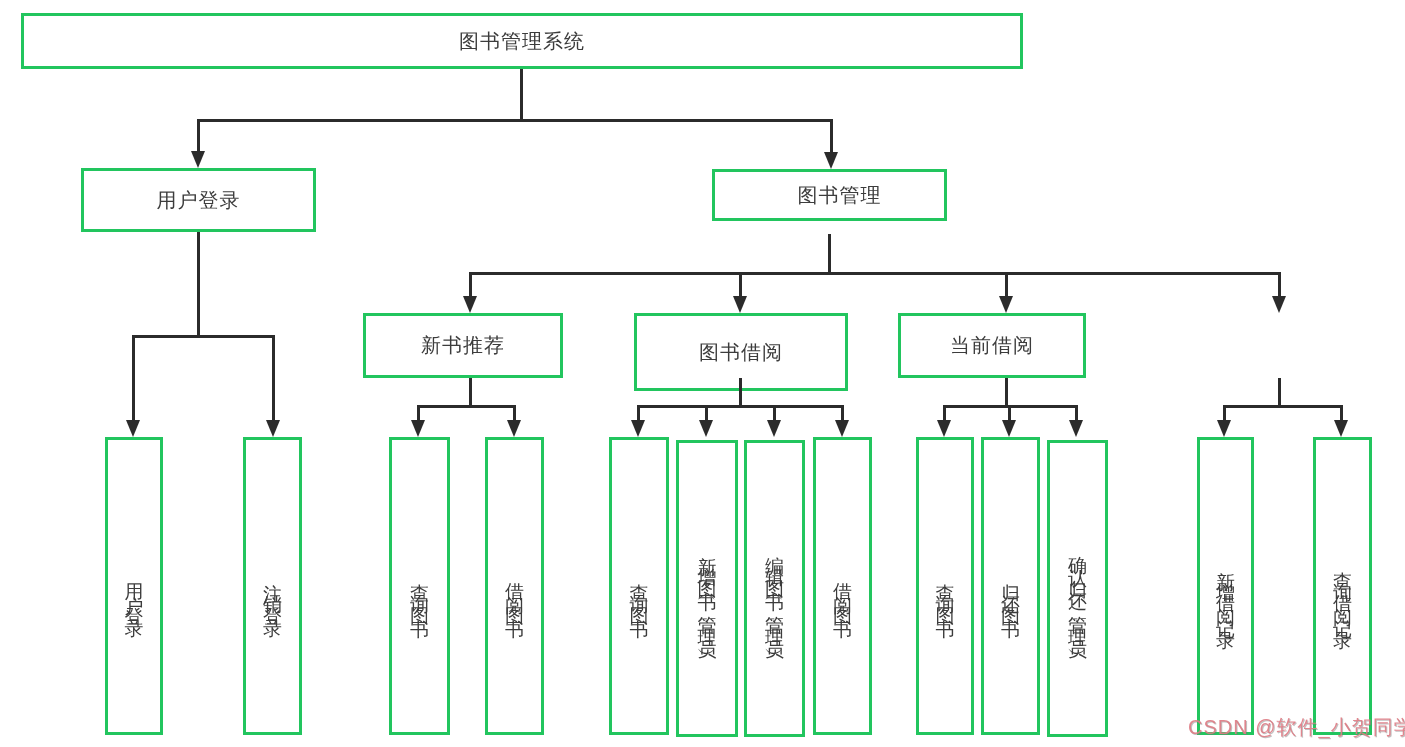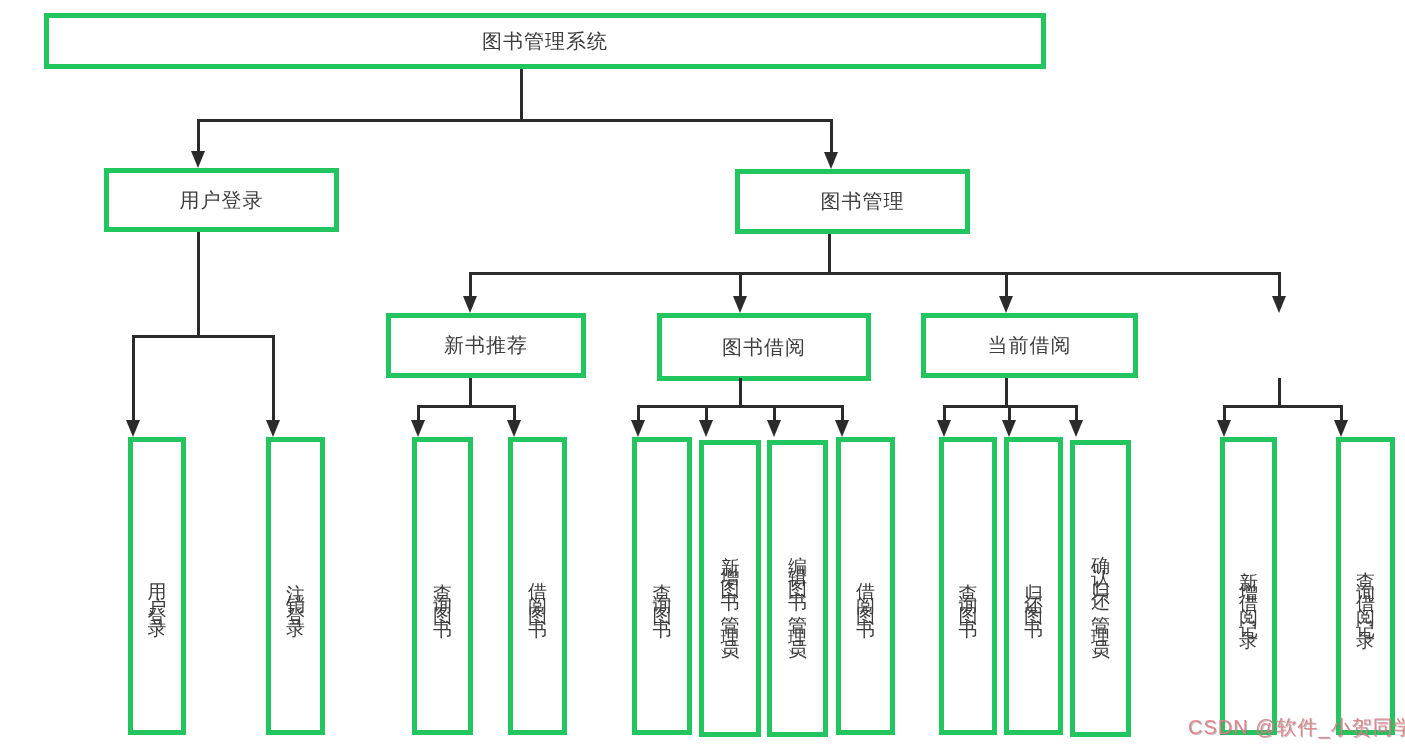--- a/index.html
+++ b/index.html
@@ -7,26 +7,25 @@
     position:relative;
     width:1405px;height:747px;
     background:#ffffff;
     font-family:"Liberation Sans", sans-serif;
     overflow:hidden;
   }
   .box{
     position:absolute;
     box-sizing:border-box;
     background:#ffffff;
-    border:5px solid #22c55e;
+    border:3px solid #22c55e;
     display:flex;
     align-items:center;
     justify-content:center;
     color:#3c3c3c;
-    margin-left:23px;
   }
   .hlabel{
     font-size:20px;
     letter-spacing:1px;
     white-space:nowrap;
   }
   .vtext{
     writing-mode:vertical-rl;
     font-size:19px;
     letter-spacing:12px;
@@ -67,21 +66,21 @@
   <div class="hline" style="left:197px;top:119px;width:636px;"></div>
 
   <div class="vline" style="left:197px;top:119px;height:33px;"></div>
   <div class="arrowhead" style="left:191px;top:151px;"></div>
   <div class="vline" style="left:830px;top:119px;height:34px;"></div>
   <div class="arrowhead" style="left:824px;top:152px;"></div>
 
   <div class="box" style="left:81px;top:168px;width:235px;height:64px;">
     <span class="hlabel">用户登录</span>
   </div>
-  <div class="box" style="left:712px;top:169px;width:235px;height:65px;padding-left:20px;">
+  <div class="box" style="left:712px;top:169px;width:235px;height:52px;padding-left:20px;">
     <span class="hlabel">图书管理</span>
   </div>
 
   <div class="vline" style="left:197px;top:232px;height:103px;"></div>
   <div class="hline" style="left:132px;top:335px;width:142px;"></div>
   <div class="vline" style="left:132px;top:335px;height:85px;"></div>
   <div class="arrowhead" style="left:126px;top:420px;"></div>
   <div class="vline" style="left:272px;top:335px;height:85px;"></div>
   <div class="arrowhead" style="left:266px;top:420px;"></div>
 
@@ -92,24 +91,24 @@
   <div class="vline" style="left:739px;top:272px;height:25px;"></div>
   <div class="arrowhead" style="left:733px;top:296px;"></div>
   <div class="vline" style="left:1005px;top:272px;height:25px;"></div>
   <div class="arrowhead" style="left:999px;top:296px;"></div>
   <div class="vline" style="left:1278px;top:272px;height:25px;"></div>
   <div class="arrowhead" style="left:1272px;top:296px;"></div>
 
   <div class="box" style="left:363px;top:313px;width:200px;height:65px;">
     <span class="hlabel">新书推荐</span>
   </div>
-  <div class="box" style="left:634px;top:313px;width:214px;height:68px;">
+  <div class="box" style="left:634px;top:313px;width:214px;height:78px;">
     <span class="hlabel">图书借阅</span>
   </div>
-  <div class="box" style="left:898px;top:313px;width:217px;height:65px;">
+  <div class="box" style="left:898px;top:313px;width:188px;height:65px;">
     <span class="hlabel">当前借阅</span>
   </div>
 
   <div class="vline" style="left:469px;top:378px;height:27px;"></div>
   <div class="hline" style="left:417px;top:405px;width:99px;"></div>
   <div class="vline" style="left:417px;top:405px;height:15px;"></div>
   <div class="arrowhead" style="left:411px;top:420px;"></div>
   <div class="vline" style="left:513px;top:405px;height:15px;"></div>
   <div class="arrowhead" style="left:507px;top:420px;"></div>
 

